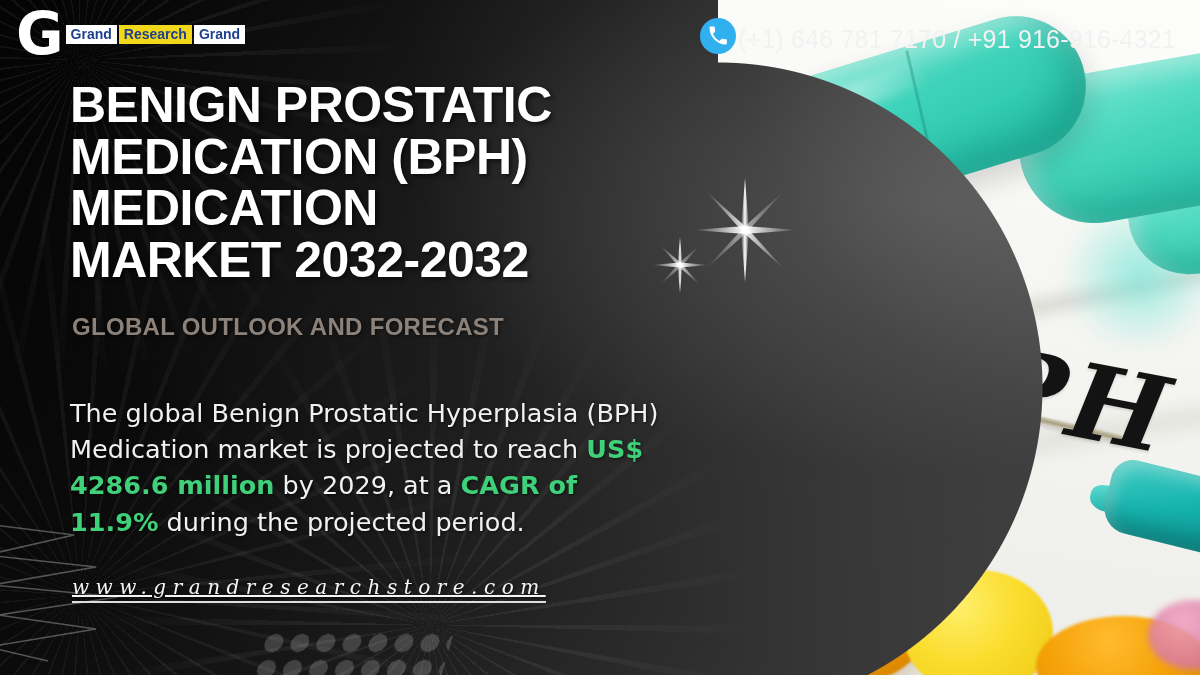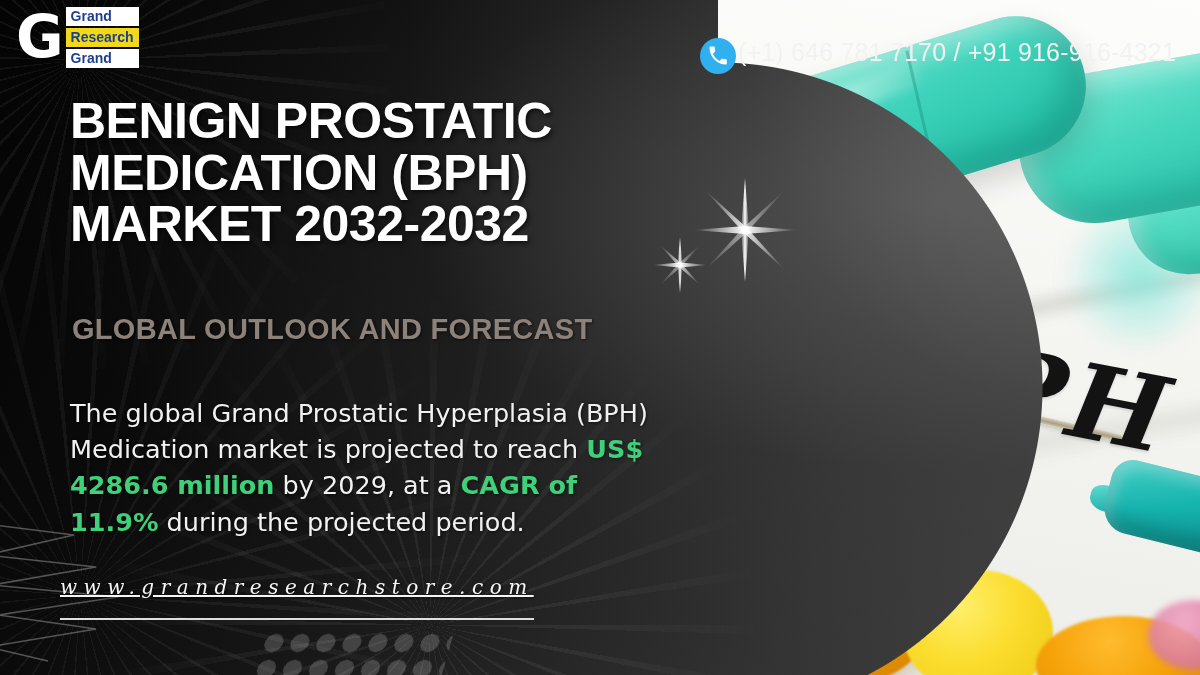--- a/index.html
+++ b/index.html
@@ -58,66 +58,66 @@
 
   
   .logo{ position:absolute; left:14px; top:7px; display:flex; align-items:center; }
   .logo-mark{
     font-size:58px; font-weight:900; letter-spacing:-5px; line-height:.95;
     font-family:"DejaVu Sans", sans-serif;
     display:flex; align-items:center; padding:0 2px;
   }
   .lm-g{ color:#ffffff; text-shadow:2px 2px 0 rgba(0,0,0,.55); }
   .lm-rs{ color:#f2d81a; text-shadow:2px 2px 0 rgba(0,0,0,.55); }
-  .logo-words{ display:flex; flex-direction:column; gap:2px; margin-left:5px; }
+  .logo-words{ display:flex; flex-direction:row; gap:2px; margin-left:5px; }
   .lw{
     background:#ffffff; color:#1d3f8f; font-weight:700;
     font-size:14px; line-height:1; padding:2px 5px 3px 5px;
     font-family:"Liberation Sans", sans-serif;
   }
   .lw.alt{ background:#f2d81a; }
 
   
-  .phone{ position:absolute; right:24px; top:18px; display:flex; align-items:flex-start; gap:2px;margin-top:20px; }
+  .phone{ position:absolute; right:24px; top:18px; display:flex; align-items:flex-end; gap:2px; }
   .phone-circle{
     width:36px; height:36px; border-radius:50%; background:#31b0f0;
     display:flex; align-items:center; justify-content:center; flex:0 0 auto;
   }
   .phone-num{ color:#f2f2f2; font-size:25px; letter-spacing:.2px; white-space:nowrap; }
 
   
   .title{
-    position:absolute; left:70px; top:96px; width:610px;
+    position:absolute; left:70px; top:80px; width:610px;
     color:#ffffff; font-weight:900; font-size:50px; line-height:1.03;
     letter-spacing:-0.5px;
     font-family:"Liberation Sans", sans-serif;
     text-shadow:2px 2px 5px rgba(0,0,0,.65);
   }
   .title .tl{ display:block; white-space:nowrap; }
 
   .subtitle{
     position:absolute; left:72px; top:313px; width:620px;
-    color:#8d8279; font-weight:900; font-size:29px; letter-spacing:.3px;
+    color:#8d8279; font-weight:900; font-size:24px; letter-spacing:.3px;
     text-shadow:1px 1px 3px rgba(0,0,0,.6);
   }
 
   .body{
     position:absolute; left:70px; top:395px; width:600px;
     color:#f1f1f1; font-size:25.5px; line-height:1.42;
     font-family:"DejaVu Sans", sans-serif;
     font-weight:400;
     text-shadow:1px 1px 3px rgba(0,0,0,.6);
   }
   .hl{ color:#3fd07a; font-weight:700; }
 
   .url{
-    position:absolute; left:60px; top:575px;
+    position:absolute; left:72px; top:575px;
     color:#f5f5f5; font-family:"DejaVu Serif", serif; font-style:italic;
     font-size:20px; letter-spacing:6.5px;
-    border-bottom:2px solid #dedede; padding-bottom:19px;
+    border-bottom:2px solid #dedede; padding-bottom:2px;
     text-shadow:1px 1px 3px rgba(0,0,0,.6);
   }
 
   
   .photo{
     position:absolute; right:0; top:0; width:482px; height:675px;
     overflow:hidden;
     -webkit-mask-image:
        radial-gradient(circle 325px at 0px 387px, transparent 0 324px, #000 325px);
             mask-image:
@@ -326,24 +326,25 @@
       <svg width="20" height="20" viewBox="0 0 24 24" fill="#ffffff" aria-hidden="true">
         <path d="M6.6 10.8c1.6 3.1 4.1 5.6 7.2 7.2l2.4-2.4c.3-.3.8-.4 1.2-.3 1.3.4 2.6.6 4 .6.7 0 1.2.5 1.2 1.2V21c0 .7-.5 1.2-1.2 1.2C10.9 22.2 1.8 13.1 1.8 1.8 1.8 1.1 2.3.6 3 .6h3.9c.7 0 1.2.5 1.2 1.2 0 1.4.2 2.7.6 4 .1.4 0 .9-.3 1.2l-2.4 2.4z"></path>
       </svg>
     </span>
     <span class="phone-num">(+1) 646 781 7170 / +91 916-916-4321</span>
   </div>
 
   <h1 class="title">
     <span class="tl">BENIGN PROSTATIC</span>
     <span class="tl">MEDICATION (BPH)</span>
+    <span class="tl">MEDICATION</span>
     <span class="tl">MARKET 2032-2032</span>
   </h1>
 
   <div class="subtitle">GLOBAL OUTLOOK AND FORECAST</div>
 
   <p class="body">
-    <span>The global Grand Prostatic Hyperplasia (BPH) Medication market is projected to reach </span><span class="hl">US$ 4286.6 million</span><span> by 2029, at a </span><span class="hl">CAGR of 11.9%</span><span> during the projected period.</span>
+    <span>The global Benign Prostatic Hyperplasia (BPH) Medication market is projected to reach </span><span class="hl">US$ 4286.6 million</span><span> by 2029, at a </span><span class="hl">CAGR of 11.9%</span><span> during the projected period.</span>
   </p>
 
   <a class="url" href="#">www.grandresearchstore.com</a>
 
 </div>
 
 </body></html>

